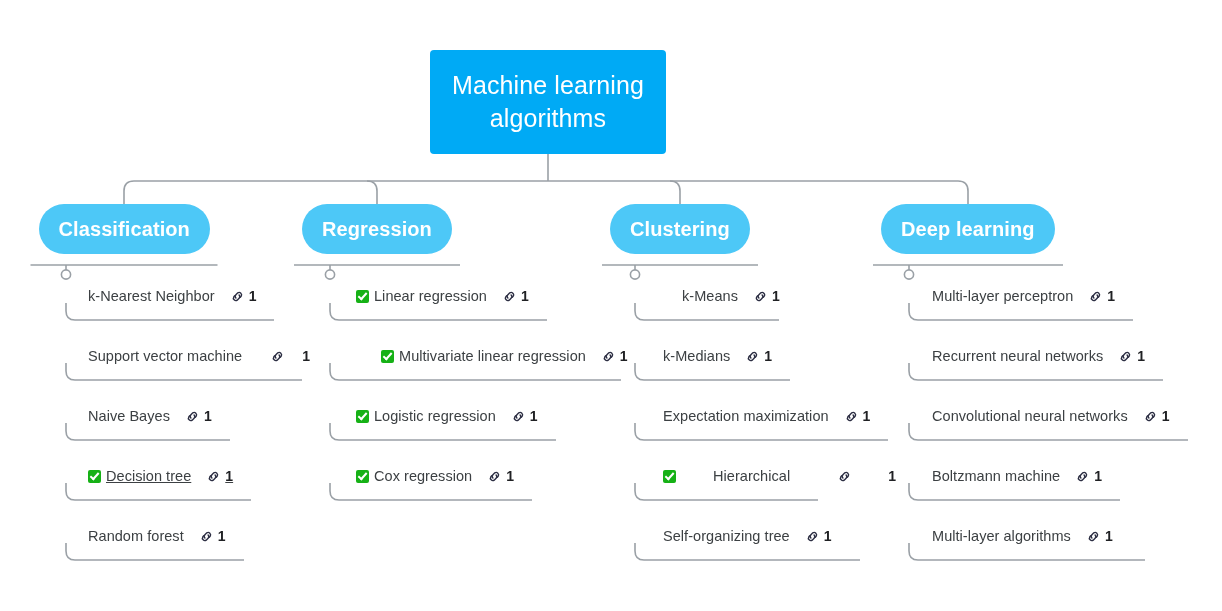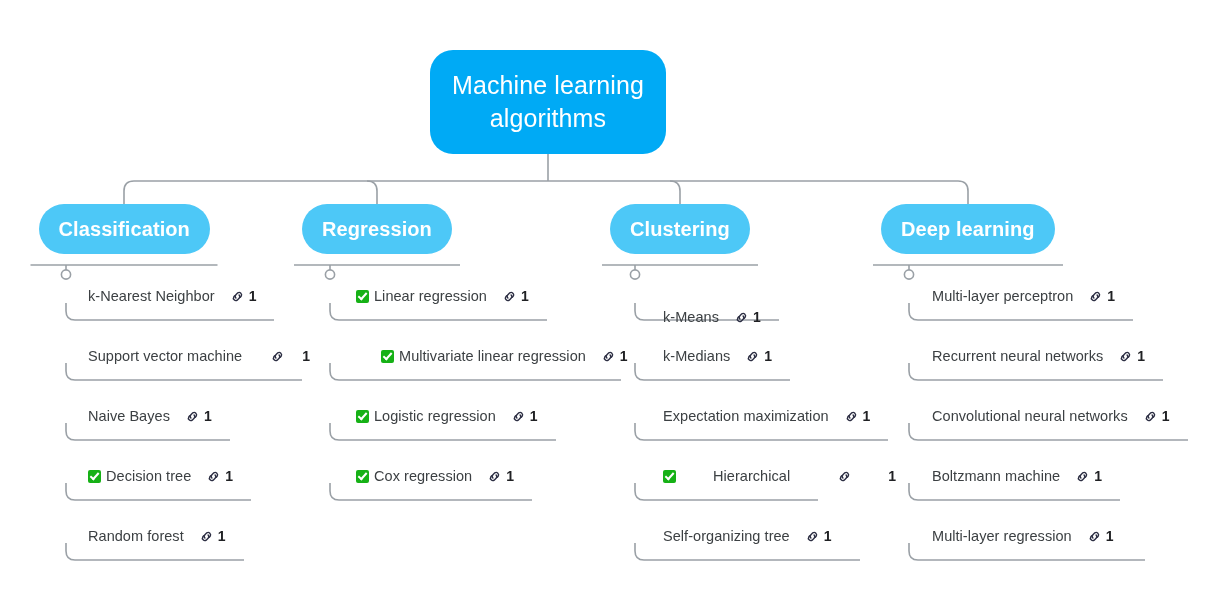--- a/index.html
+++ b/index.html
@@ -32,21 +32,21 @@
     pointer-events: none;
   }
 
   
   .root-node {
     position: absolute;
     left: 430px;
     top: 50px;
     width: 236px;
     height: 104px;
-    border-radius: 23px;
+    border-radius: 4px;
     background: #00AAF5;
     color: #ffffff;
     display: flex;
     align-items: center;
     justify-content: center;
     text-align: center;
     font-size: 25px;
     font-weight: 400;
     line-height: 1.32;
     letter-spacing: 0.1px;
@@ -194,21 +194,21 @@
         <span class="link-icon">
           <svg width="15" height="15" viewBox="0 0 16 16">
             <g fill="none" stroke="#2b2d42" stroke-width="1.5" stroke-linecap="round">
               <path d="M6.3 9.7 A2.6 2.6 0 0 1 6.3 6.1 L8.3 4.1 A2.6 2.6 0 0 1 11.9 7.7 L10.9 8.7"></path>
               <path d="M9.7 6.3 A2.6 2.6 0 0 1 9.7 9.9 L7.7 11.9 A2.6 2.6 0 0 1 4.1 8.3 L5.1 7.3"></path>
             </g>
           </svg>
         </span>
         <span class="cnt">1</span>
       </div>
-      <div class="leaf" style="left: 88px; top: 468px;">
+      <div class="leaf" style="left: 88px; top: 468px; text-decoration: underline;">
         <span class="chk"></span>
         <span class="lbl">Decision tree</span>
         <span class="link-icon">
           <svg width="15" height="15" viewBox="0 0 16 16">
             <g fill="none" stroke="#2b2d42" stroke-width="1.5" stroke-linecap="round">
               <path d="M6.3 9.7 A2.6 2.6 0 0 1 6.3 6.1 L8.3 4.1 A2.6 2.6 0 0 1 11.9 7.7 L10.9 8.7"></path>
               <path d="M9.7 6.3 A2.6 2.6 0 0 1 9.7 9.9 L7.7 11.9 A2.6 2.6 0 0 1 4.1 8.3 L5.1 7.3"></path>
             </g>
           </svg>
         </span>
@@ -273,21 +273,21 @@
           <svg width="15" height="15" viewBox="0 0 16 16">
             <g fill="none" stroke="#2b2d42" stroke-width="1.5" stroke-linecap="round">
               <path d="M6.3 9.7 A2.6 2.6 0 0 1 6.3 6.1 L8.3 4.1 A2.6 2.6 0 0 1 11.9 7.7 L10.9 8.7"></path>
               <path d="M9.7 6.3 A2.6 2.6 0 0 1 9.7 9.9 L7.7 11.9 A2.6 2.6 0 0 1 4.1 8.3 L5.1 7.3"></path>
             </g>
           </svg>
         </span>
         <span class="cnt">1</span>
       </div>
       <div class="cat-node" style="top: 204px; left: 610px;">Clustering</div>
-      <div class="leaf" style="left: 663px; top: 288px; margin-top: 21px;">
+      <div class="leaf" style="left: 682px; top: 288px;">
         <span class="lbl">k-Means</span>
         <span class="link-icon">
           <svg width="15" height="15" viewBox="0 0 16 16">
             <g fill="none" stroke="#2b2d42" stroke-width="1.5" stroke-linecap="round">
               <path d="M6.3 9.7 A2.6 2.6 0 0 1 6.3 6.1 L8.3 4.1 A2.6 2.6 0 0 1 11.9 7.7 L10.9 8.7"></path>
               <path d="M9.7 6.3 A2.6 2.6 0 0 1 9.7 9.9 L7.7 11.9 A2.6 2.6 0 0 1 4.1 8.3 L5.1 7.3"></path>
             </g>
           </svg>
         </span>
         <span class="cnt">1</span>
@@ -384,21 +384,21 @@
           <svg width="15" height="15" viewBox="0 0 16 16">
             <g fill="none" stroke="#2b2d42" stroke-width="1.5" stroke-linecap="round">
               <path d="M6.3 9.7 A2.6 2.6 0 0 1 6.3 6.1 L8.3 4.1 A2.6 2.6 0 0 1 11.9 7.7 L10.9 8.7"></path>
               <path d="M9.7 6.3 A2.6 2.6 0 0 1 9.7 9.9 L7.7 11.9 A2.6 2.6 0 0 1 4.1 8.3 L5.1 7.3"></path>
             </g>
           </svg>
         </span>
         <span class="cnt">1</span>
       </div>
       <div class="leaf" style="left: 932px; top: 528px;">
-        <span class="lbl">Multi-layer regression</span>
+        <span class="lbl">Multi-layer algorithms</span>
         <span class="link-icon">
           <svg width="15" height="15" viewBox="0 0 16 16">
             <g fill="none" stroke="#2b2d42" stroke-width="1.5" stroke-linecap="round">
               <path d="M6.3 9.7 A2.6 2.6 0 0 1 6.3 6.1 L8.3 4.1 A2.6 2.6 0 0 1 11.9 7.7 L10.9 8.7"></path>
               <path d="M9.7 6.3 A2.6 2.6 0 0 1 9.7 9.9 L7.7 11.9 A2.6 2.6 0 0 1 4.1 8.3 L5.1 7.3"></path>
             </g>
           </svg>
         </span>
         <span class="cnt">1</span>
       </div>

